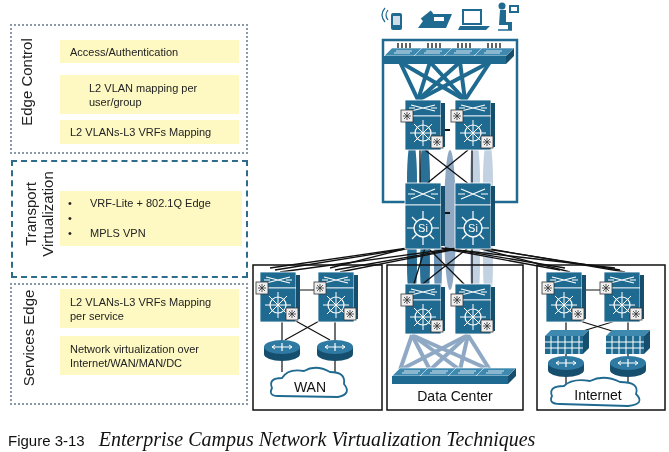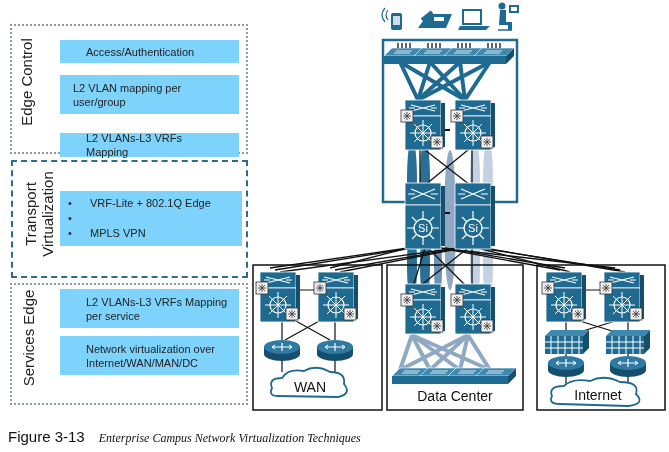--- a/index.html
+++ b/index.html
@@ -1,43 +1,43 @@
 <!DOCTYPE html>
 <html><head>
 <meta charset="utf-8">
 <style>
   html, body { margin:0; padding:0; background:#fff; }
   body { width:669px; height:452px; position:relative; overflow:hidden; font-family:"Liberation Sans", sans-serif; }
   .section { position:absolute; }
   .dotted { border:2px dotted #8a9aaa; }
   .dashed { border:2px dashed #2f6b8a; }
   .vlabel { position:absolute; transform:rotate(-90deg); transform-origin:left top; white-space:nowrap; font-size:15px; color:#222; line-height:17px; text-align:center; }
-  .box { position:absolute; background:#7dd3fc; color:#222; font-size:11px; line-height:14px; padding:0 26px; box-sizing:border-box; display:flex; flex-direction:column; justify-content:center; }
+  .box { position:absolute; background:#fef9c3; color:#222; font-size:11px; line-height:14px; padding:0 10px; box-sizing:border-box; display:flex; flex-direction:column; justify-content:center; }
   .bullets { list-style:none; margin:0; padding:0; }
   .bullets li { display:flex; font-size:11px; line-height:15px; }
   .bullets li .dot { width:22px; }
   #diagram { position:absolute; left:0; top:0; }
   .caption { position:absolute; left:8px; top:428px; font-size:15px; color:#111; white-space:nowrap; }
   .caption .fig { font-family:"Liberation Sans", sans-serif; font-weight:normal; }
-  .caption .title { font-family:"Liberation Serif", serif; font-style:italic; margin-left:14px; font-size:12px; }
+  .caption .title { font-family:"Liberation Serif", serif; font-style:italic; margin-left:14px; font-size:20px; }
   .svgtext { font-family:"Liberation Sans", sans-serif; }
 </style>
 </head>
 <body>
 
 <div class="section dotted" style="left:10px;top:24px;width:234px;height:126px;">
 </div>
 <div class="vlabel" style="left:18px;top:130px;width:96px;">Edge Control</div>
 <div class="box" style="left:60px;top:40px;width:179px;height:23px;">
   <span>Access/Authentication</span>
 </div>
 <div class="box" style="left:60px;top:75px;width:179px;height:39px;align-items:flex-end;">
   <span style="width:140px;">L2 VLAN mapping per user/group</span>
 </div>
-<div class="box" style="left:60px;top:120px;width:179px;height:24px;margin-top:13px;">
+<div class="box" style="left:60px;top:120px;width:179px;height:24px;">
   <span>L2 VLANs-L3 VRFs Mapping</span>
 </div>
 
 <div class="section dashed" style="left:11px;top:160px;width:233px;height:114px;"></div>
 <div class="vlabel" style="left:22px;top:262px;width:96px;line-height:17px;">
   <div>Transport</div>
   <div>Virtualization</div>
 </div>
 <div class="box" style="left:60px;top:191px;width:182px;height:55px;padding-left:8px;">
   <ul class="bullets">

